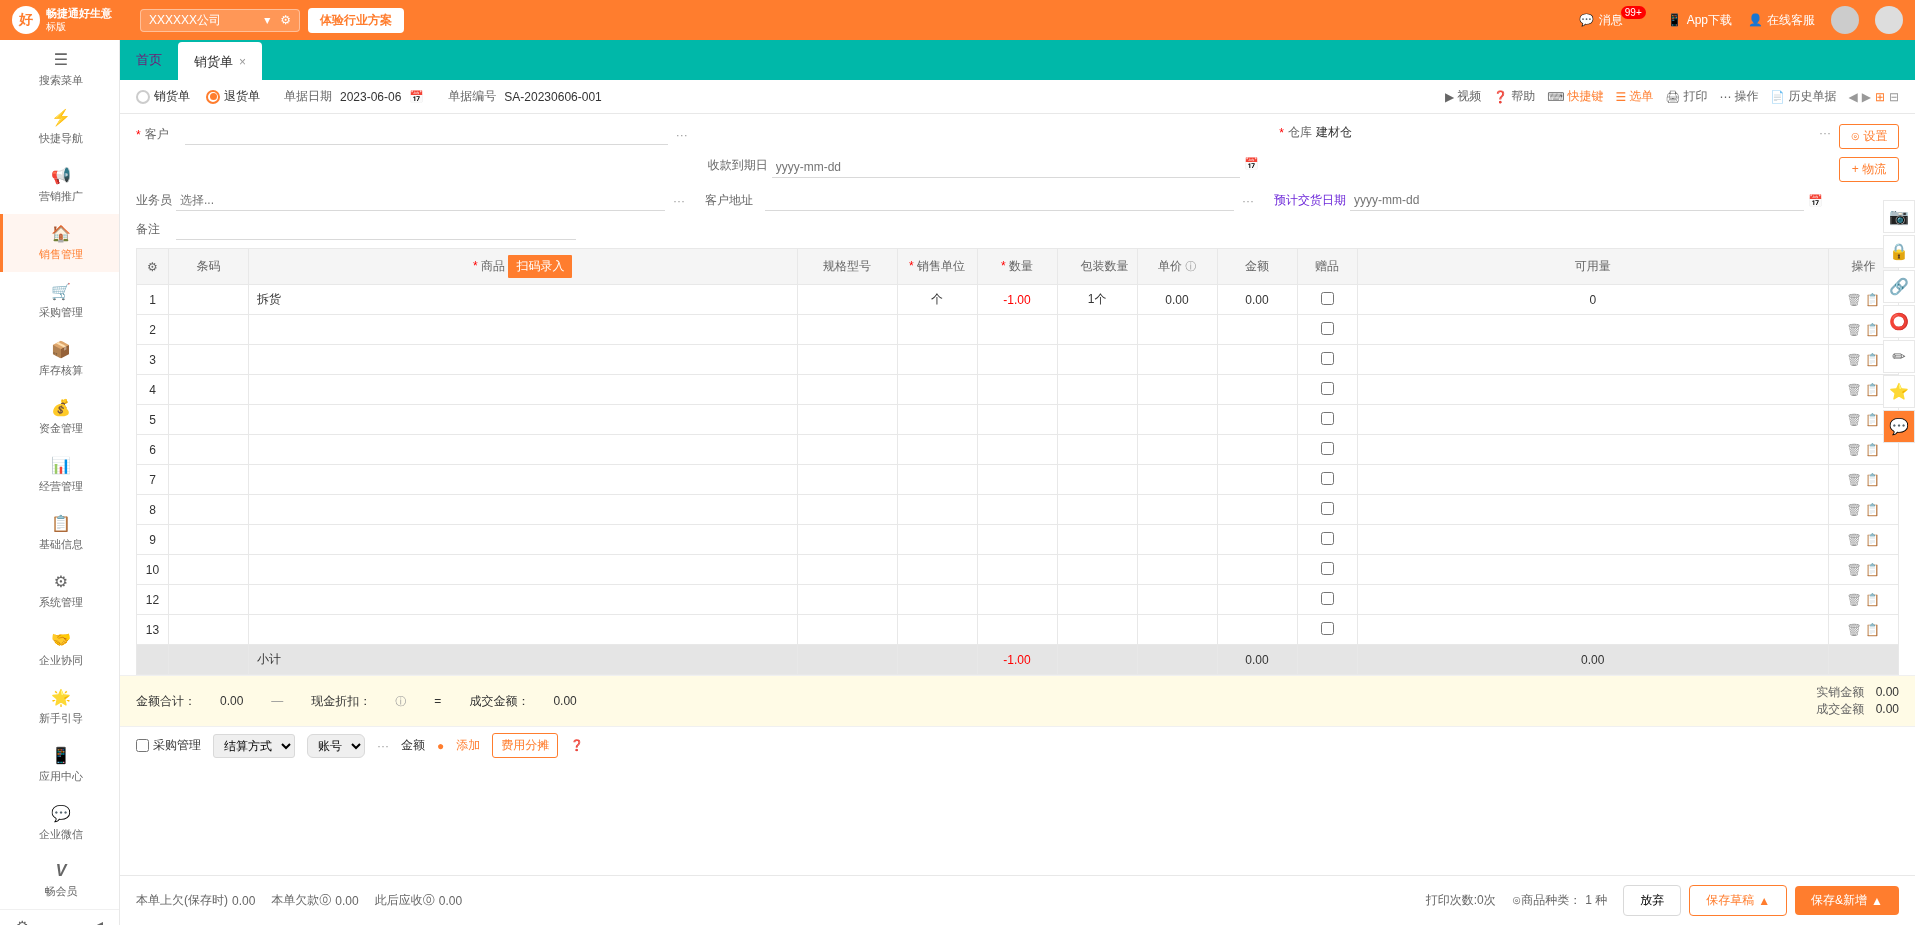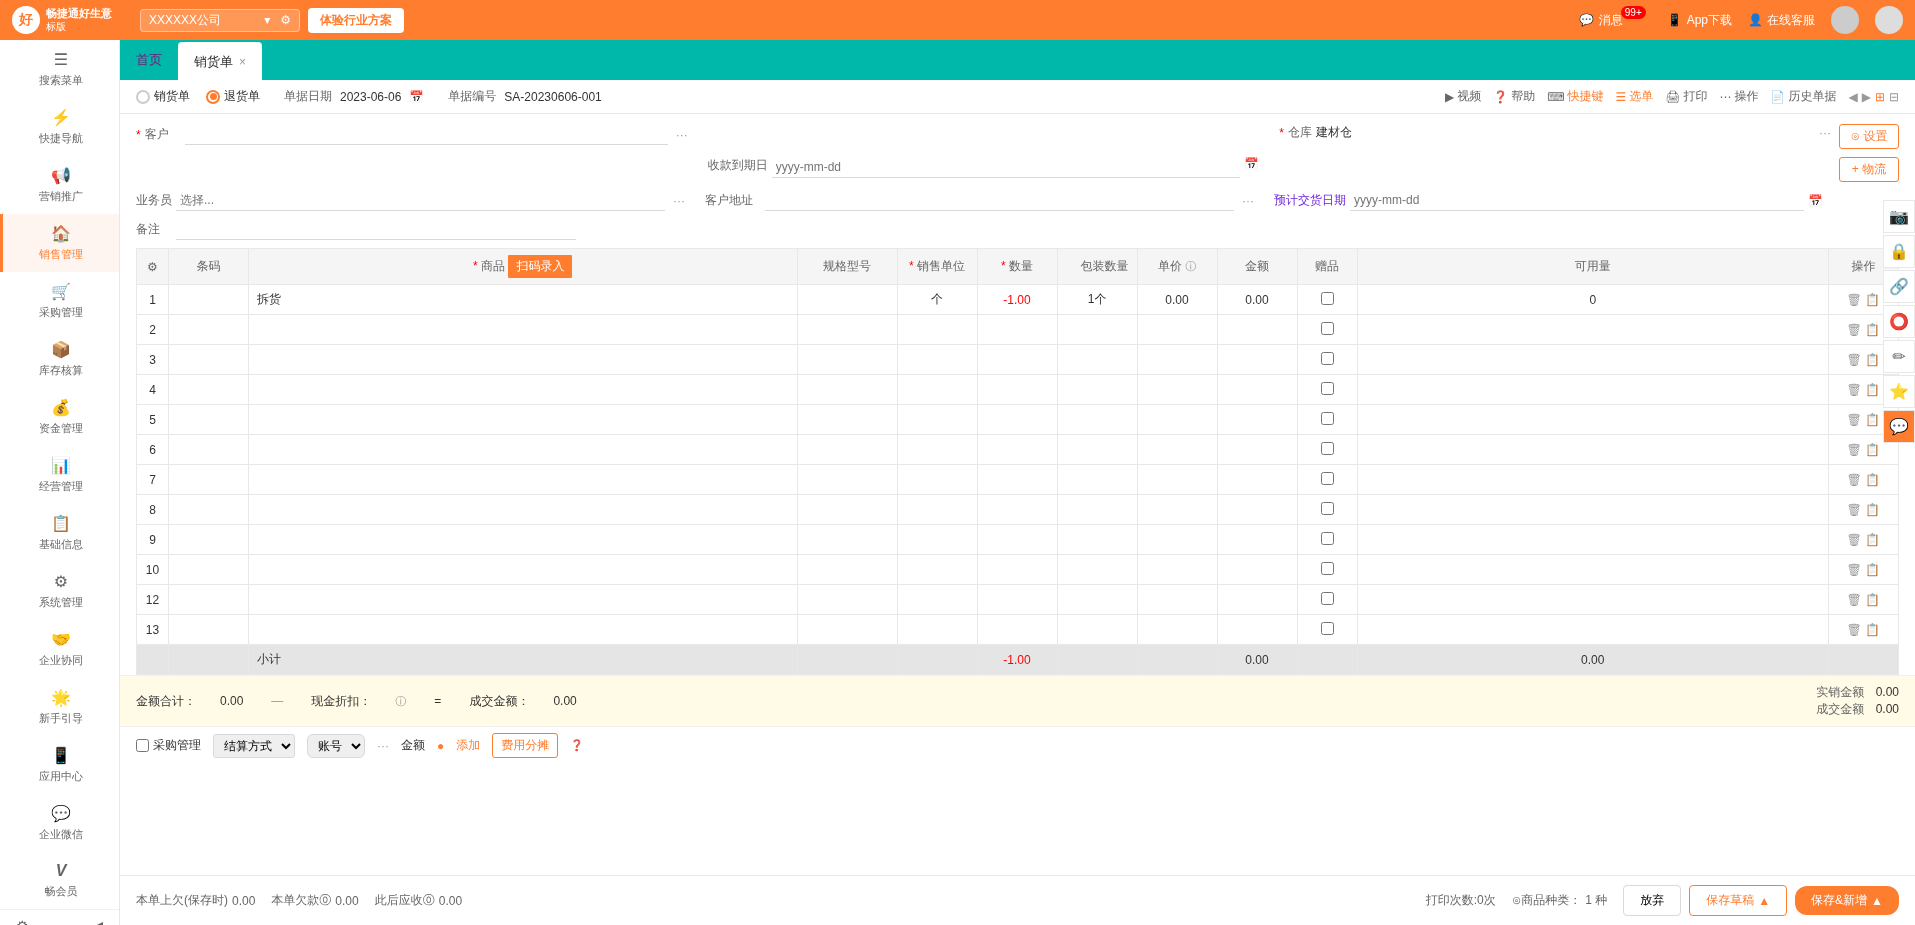--- a/index.html
+++ b/index.html
@@ -241,21 +241,21 @@
       border-radius: 4px;
       cursor: pointer;
       font-size: 12px;
       display: flex; align-items: center; gap: 4px;
     }
     .btn-save-new {
       background: #ff7d2e;
       color: white;
       border: none;
       padding: 6px 16px;
-      border-radius: 12px;
+      border-radius: 4px;
       cursor: pointer;
       font-size: 12px;
       display: flex; align-items: center; gap: 4px;
     }
     .float-btn {
       width: 32px;
       background: white;
       border: 1px solid #e8e8e8;
       padding: 6px 4px;
       text-align: center;

